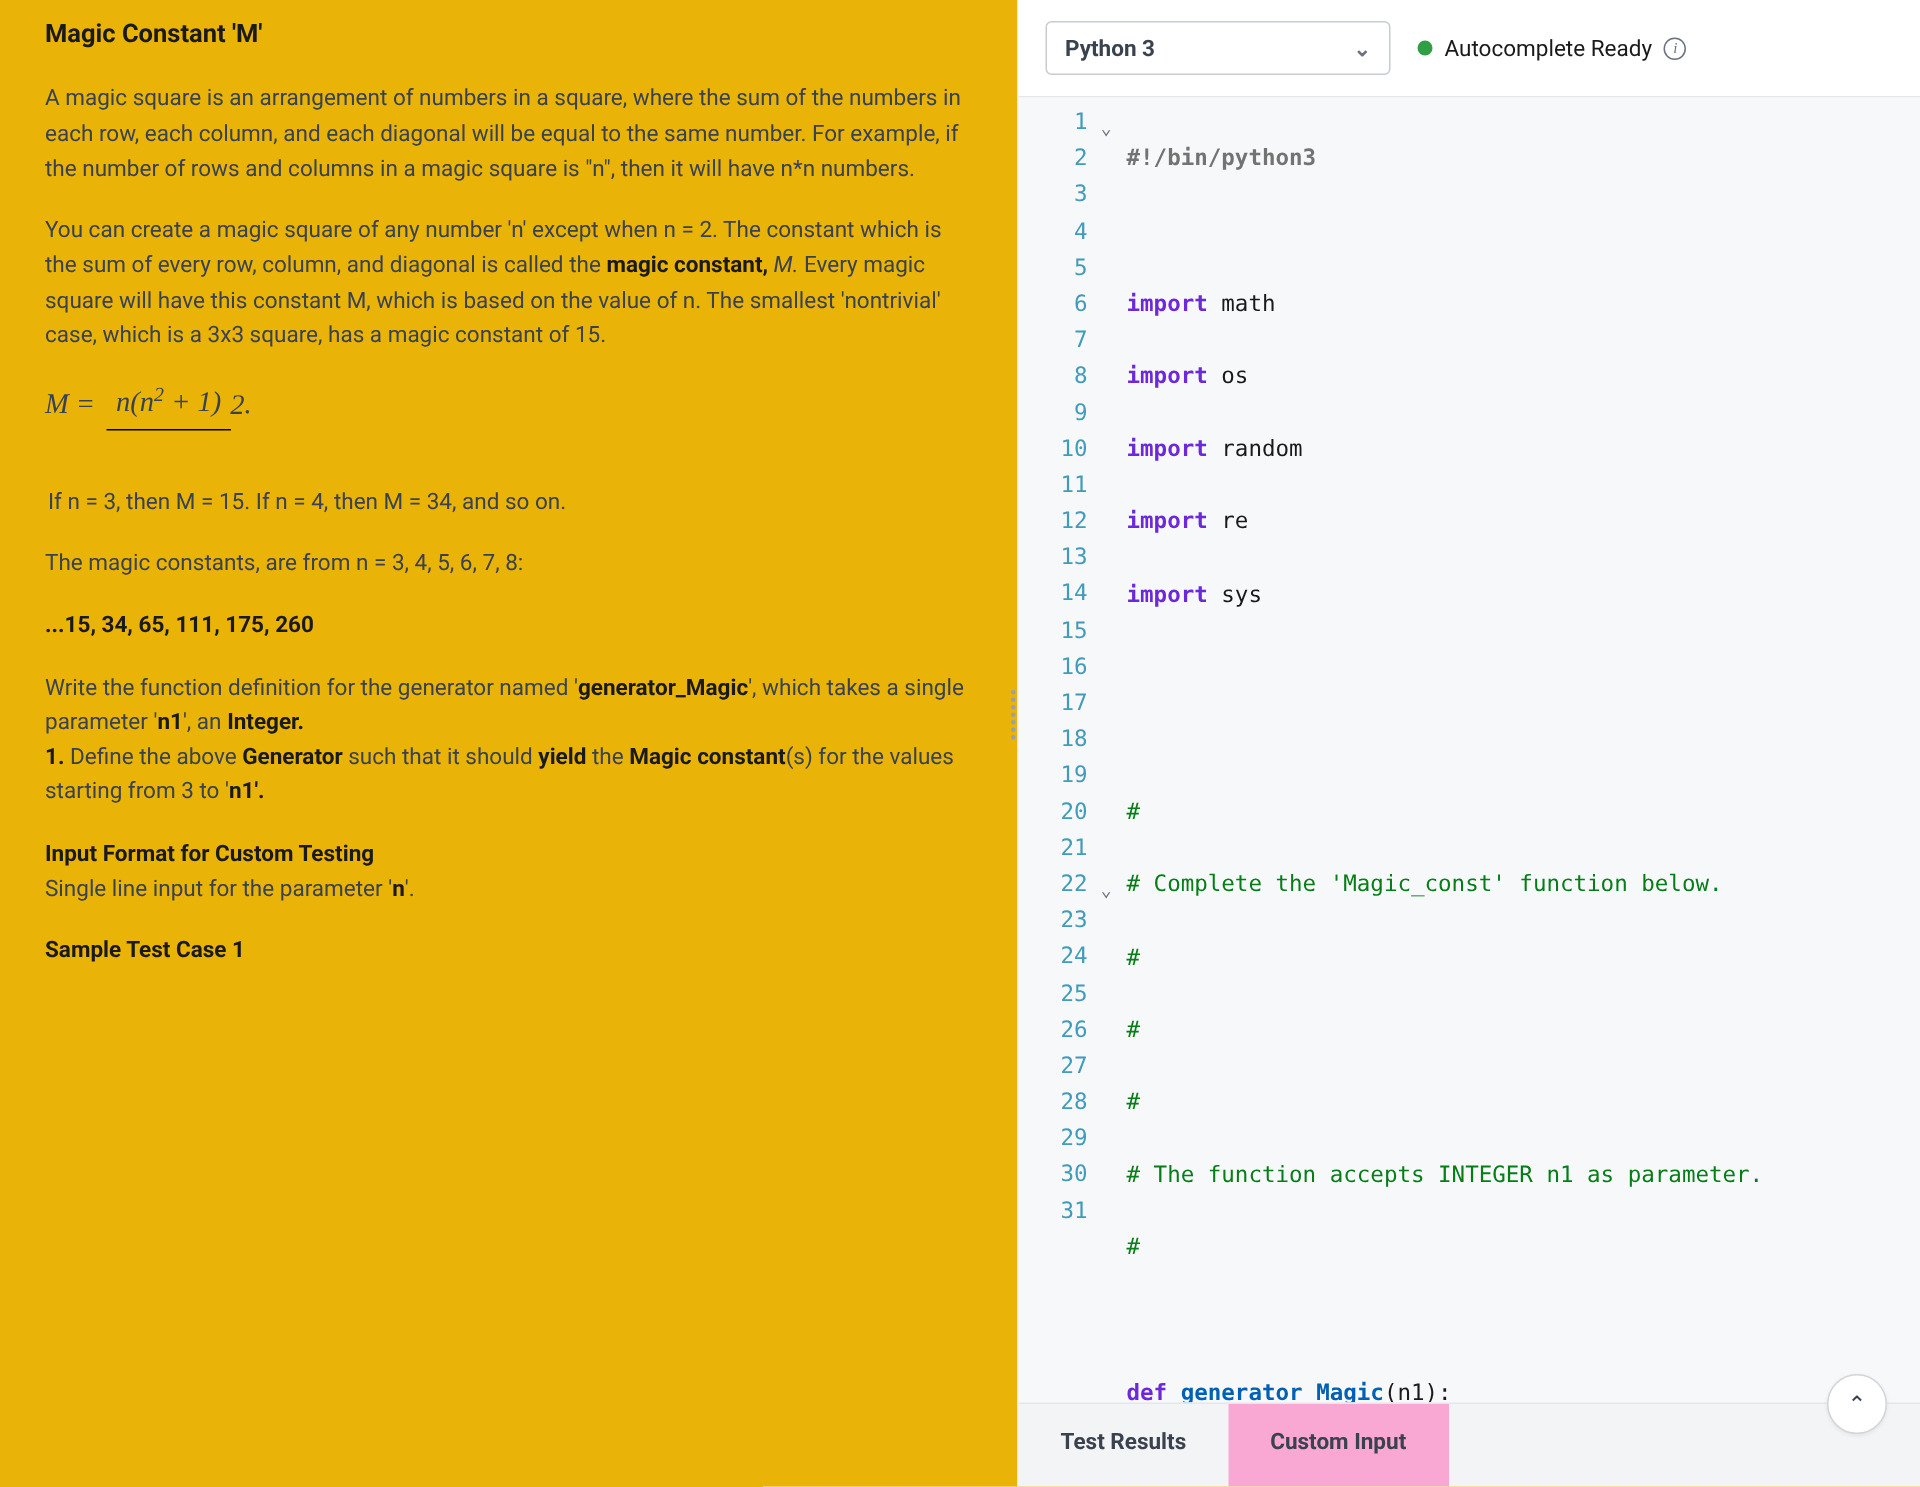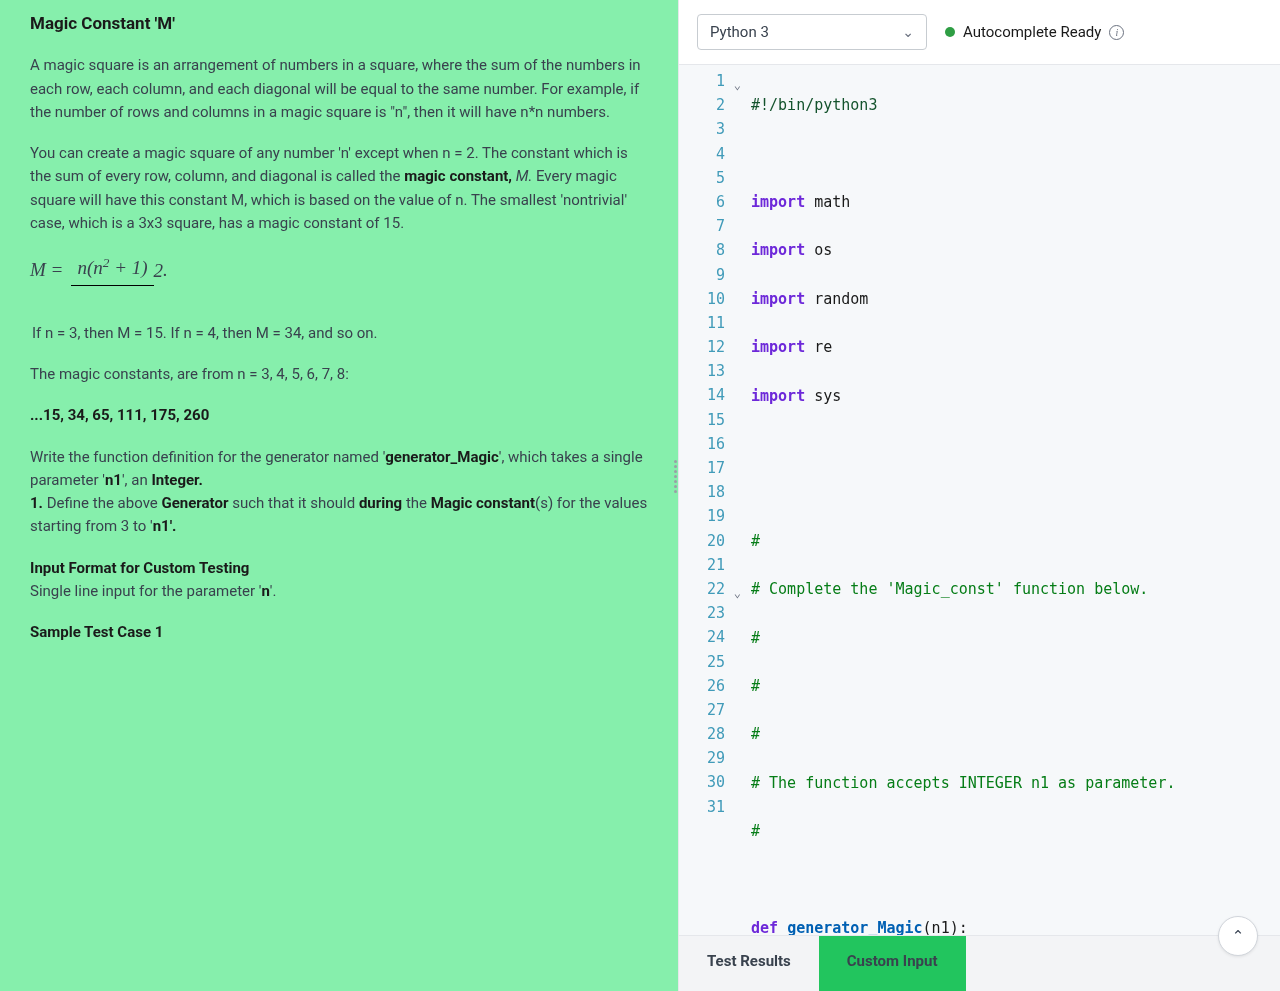--- a/index.html
+++ b/index.html
@@ -8,21 +8,21 @@
   font-size: 15px;
   color: #39424e;
   width: 1280px;
   height: 991px;
   display: flex;
   background: #fff;
 }
 .left-panel {
   width: 678px;
   padding: 10px 30px 10px 30px;
-  background: #86efac;
+  background: #eab308;
   overflow: hidden;
   line-height: 1.55;
 }
 .left-panel h1 {
   font-size: 17px;
   font-weight: 700;
   margin-bottom: 18px;
   color: #1a1a1a;
 }
 .left-panel p { margin-bottom: 18px; }
@@ -77,20 +77,21 @@
 .lang-select {
   border: 1px solid #c7ccd1;
   border-radius: 4px;
   padding: 8px 12px;
   width: 230px;
   display: flex;
   align-items: center;
   justify-content: space-between;
   background: #fff;
   cursor: pointer;
+  font-weight: bold;
 }
 .lang-select .chev { font-size: 14px; color: #6b7280; }
 .autocomplete {
   display: flex;
   align-items: center;
   gap: 8px;
   color: #1a1a1a;
   justify-content: center;
 }
 .dot-green {
@@ -126,40 +127,40 @@
   color: #6b7280;
   font-size: 12px;
 }
 .code {
   flex: 1;
   padding: 4px 0 0 14px;
   white-space: pre;
   color: #1a1a1a;
 }
 .code .row { height: 24.2px; }
-.tok-dim { color: #14532d; }
+.tok-dim { color: #737373; font-weight: bold; }
 .tok-key { color: #6d28d9; font-weight: 600; }
 .tok-comment { color: #067d17; }
 .tok-fn { color: #0060b3; font-weight: 600; }
 .bottom-tabs {
   display: flex;
   border-top: 1px solid #e5e7eb;
   background: #f3f4f6;
   position: relative;
   height: 56px;
   align-items: stretch;
 }
 .bottom-tabs .tab {
   padding: 16px 28px;
   font-weight: 700;
   color: #39424e;
   cursor: pointer;
 }
 .bottom-tabs .tab.active {
-  background: #22c55e;
+  background: #f9a8d4;
 }
 .expand-btn {
   position: absolute;
   right: 22px;
   top: -20px;
   width: 40px; height: 40px;
   border: 1px solid #d1d5db;
   border-radius: 50%;
   background: #fff;
   display: flex; align-items: center; justify-content: center;
@@ -192,21 +193,21 @@
   </div>
 
   <p style="margin-left:2px;margin-top:36px;">If n = 3, then M = 15. If n = 4, then M = 34, and so on.</p>
 
   <p>The magic constants, are from n = 3, 4, 5, 6, 7, 8:</p>
 
   <p><b>...15, 34, 65, 111, 175, 260</b></p>
 
   <p>
     <span>Write the function definition for the generator named '</span><b>generator_Magic</b><span>', which takes a single parameter '</span><b>n1</b><span>', an </span><b>Integer.</b><br>
-    <b>1.</b><span> Define the above </span><b>Generator</b><span> such that it should </span><b>during</b><span> the </span><b>Magic constant</b><span>(s) for the values starting from 3 to '</span><b>n1'.</b>
+    <b>1.</b><span> Define the above </span><b>Generator</b><span> such that it should </span><b>yield</b><span> the </span><b>Magic constant</b><span>(s) for the values starting from 3 to '</span><b>n1'.</b>
   </p>
 
 
   <p>
     <b>Input Format for Custom Testing</b><br>
     <span>Single line input for the parameter '</span><b>n</b><span>'.</span>
   </p>
 
   <p><b>Sample Test Case 1</b></p>
 </div>

